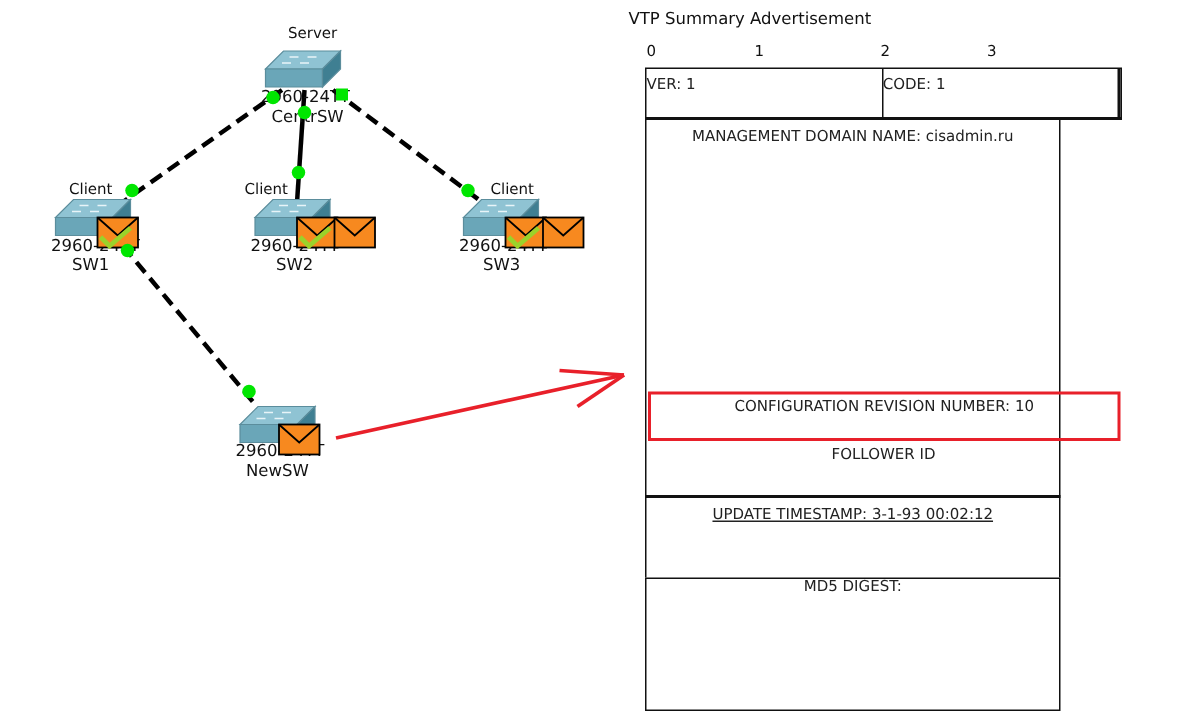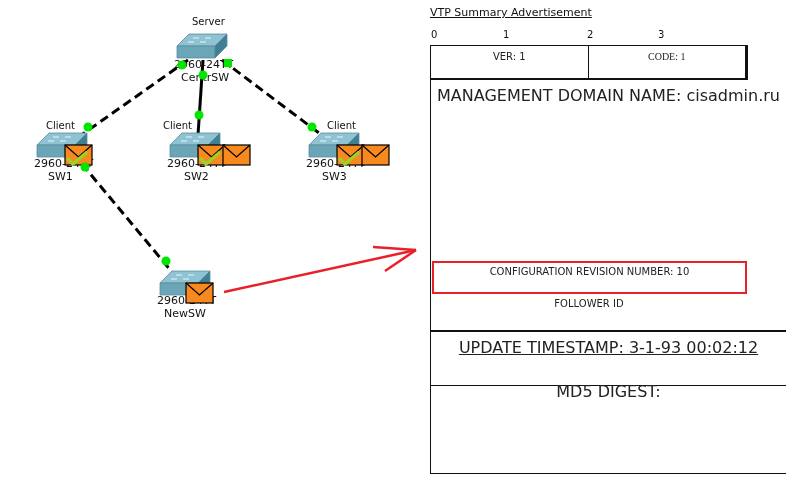--- a/index.html
+++ b/index.html
@@ -7,41 +7,41 @@
       width: 786px; height: 482px; position: relative; overflow: hidden;
       background: #ffffff;
       font-family: "DejaVu Sans", sans-serif;
       color: #111;
     }
     #topo { position: absolute; left: 0; top: 0; width: 786px; height: 482px; }
     .lbl { font-family: "DejaVu Sans", sans-serif; font-size: 11px; fill: #111; }
     .lbl-sm { font-family: "DejaVu Sans", sans-serif; font-size: 10px; fill: #111; }
 
     .pdu-title {
-      position: absolute; left: 430px; top: 6px;
-      font-size: 11px; text-decoration: underline; color: #111;
+      position: absolute; left: 419px; top: 6px;
+      font-size: 11px; color: #111;
     }
     .ruler { position: absolute; top: 29px; font-size: 10px; color: #111; }
 
     .pdu {
       position: absolute; left: 430px; width: 318px;
       border: 1px solid #111; box-sizing: border-box;
-      font-size: 10px; text-align: center; color: #222;
+      font-size: 10px; text-align: left; color: #222;
     }
     .row1 { top: 45px; height: 35px; display: flex; border-bottom: 2px solid #111; }
     .row1 .cell {
       flex: 1; border-right: 1px solid #111; padding-top: 5px; line-height: 12px;
       box-sizing: border-box;
     }
     .row1 .cell:last-child { border-right: none; }
-    .row1 .cell.thick { border-right: 2px solid #111; font-family: Liberation Serif, serif; }
+    .row1 .cell.thick { border-right: 2px solid #111; }
 
-    .block { position: absolute; left: 430px; width: 357px; box-sizing: border-box;
+    .block { position: absolute; left: 430px; width: 277px; box-sizing: border-box;
       border-left: 1px solid #111; border-right: 1px solid #111;
-      font-size: 16px; text-align: center; color: #222; }
+      font-size: 10px; text-align: center; color: #222; }
     .b-mgmt { top: 80px; height: 250px; }
     .b-mgmt .t { margin-top: 6px; }
 
     .revbox {
       position: absolute; left: 432px; top: 261px; width: 315px; height: 33px;
       border: 2px solid #e8202a; box-sizing: border-box;
       font-size: 10px; text-align: center; line-height: 18px; color: #222;
     }
     .b-ts { top: 330px; height: 55px; border-top: 2px solid #111; }
     .b-ts .t { margin-top: 6px; text-decoration: underline; }

